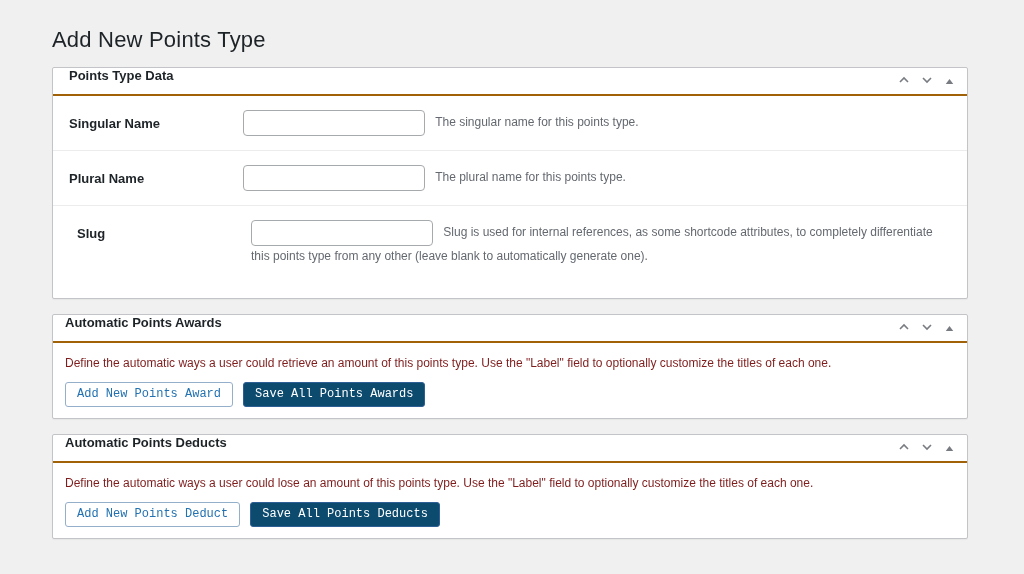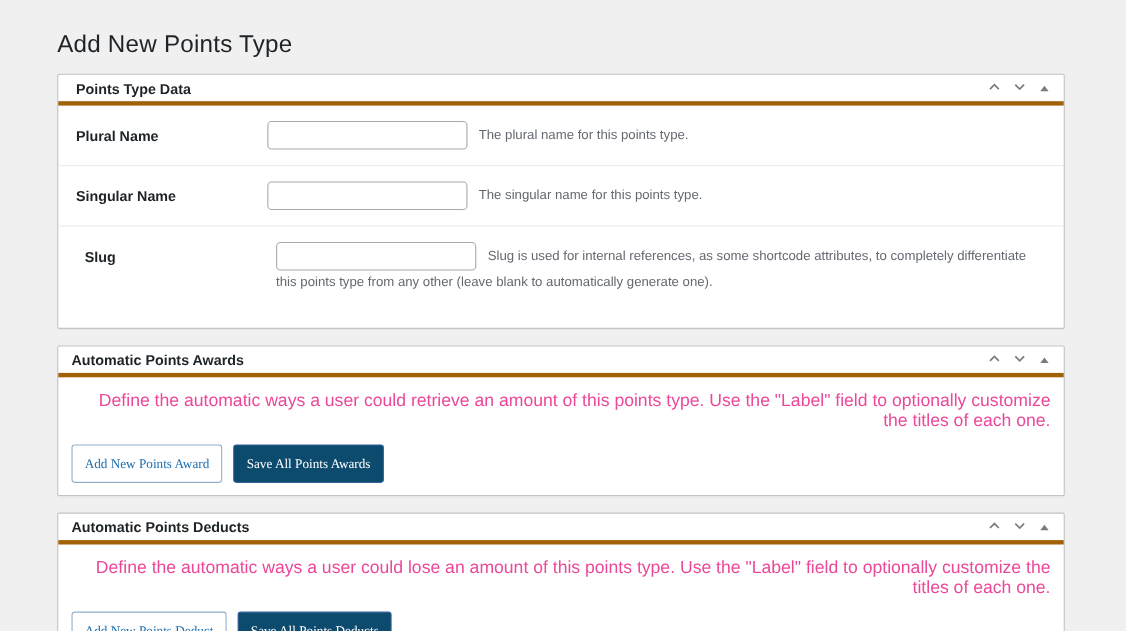--- a/index.html
+++ b/index.html
@@ -25,23 +25,22 @@
   .postbox {
     background: #ffffff;
     border: 1px solid #c3c4c7;
     border-radius: 2px;
     margin-bottom: 15px;
     box-shadow: 0 1px 1px rgba(0,0,0,.04);
   }
   .postbox-header {
     display: flex;
     justify-content: space-between;
-    align-items: center;
     height: 28px;
-    border-bottom: 4px solid #a16207;
+    border-bottom: 2px solid #a16207;
     padding: 0 6px 0 16px;
   }
   .postbox.compact .postbox-header { padding-left: 12px; }
   .hndle { font-size: 13px; font-weight: 700; color: #1d2327; }
   .handle-actions { display: flex; align-items: center; }
   .handle-btn {
     width: 23px; height: 22px;
     display: flex; align-items: center; justify-content: center;
     background: none; border: none; padding: 0;
     color: #787c82; cursor: pointer;
@@ -75,26 +74,26 @@
     margin-right: 7px;
     vertical-align: middle;
     font-family: inherit;
     font-size: 13px;
     padding: 0 6px;
     color: #2c3338;
   }
   .description { color: #646970; }
   
   .box-inside { padding: 13px 12px 9px; }
-  .box-desc { font-size: 16px; color: #ec4899; margin-bottom: 12px; text-align: right; }
+  .box-desc { font-size: 12px; color: #7f1d1d; margin-bottom: 12px; }
   .button-row { display: flex; gap: 10px; padding-bottom: 2px; }
   .btn {
-    font-family: Liberation Serif, serif;
+    font-family: Liberation Mono, monospace;
     font-size: 12px;
-    height: 35px;
+    height: 25px;
     padding: 0 11px;
     border-radius: 3px;
     cursor: pointer;
     line-height: 23px;
     white-space: nowrap;
   }
   .btn-secondary {
     background: #ffffff;
     border: 1px solid #94afca;
     color: #2271b1;
@@ -133,35 +132,35 @@
         <button class="handle-btn">
           <span>
             <svg width="9" height="9" viewBox="0 0 10 10">
                 <polygon points="5,2.2 9.2,7.8 0.8,7.8" fill="currentColor"></polygon>
               </svg>
           </span>
         </button>
       </div>
     </div>
     <div class="inside">
+      <div class="form-row">
+        <div class="row-label">Singular Name</div>
+        <div class="row-field">
+          <input type="text" class="text-input" value="" style="">
+          <span class="description">The singular name for this points type.</span>
+        </div>
+      </div>
       <div class="form-row">
         <div class="row-label">Plural Name</div>
         <div class="row-field">
           <input type="text" class="text-input" value="" style="">
           <span class="description">The plural name for this points type.</span>
         </div>
       </div>
       <div class="form-row">
-        <div class="row-label">Singular Name</div>
-        <div class="row-field">
-          <input type="text" class="text-input" value="" style="">
-          <span class="description">The singular name for this points type.</span>
-        </div>
-      </div>
-      <div class="form-row">
         <div class="row-label">Slug</div>
         <div class="row-field">
           <input type="text" class="text-input" value="" style="">
           <span class="description">Slug is used for internal references, as some shortcode attributes, to completely differentiate this points type from any other (leave blank to automatically generate one).</span>
         </div>
       </div>
     </div>
   </div>
 
   <div class="postbox compact">

